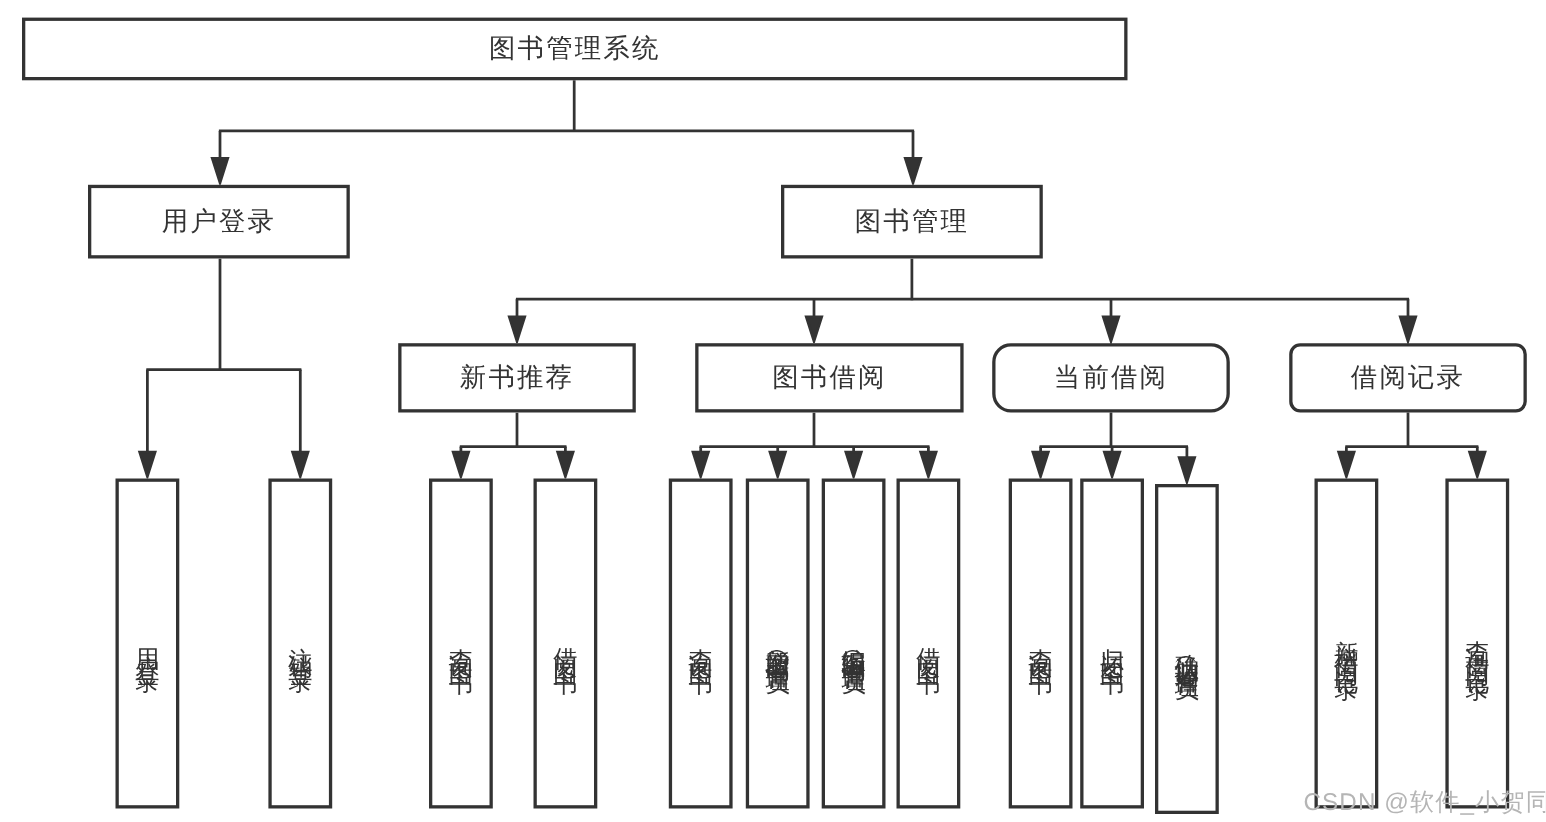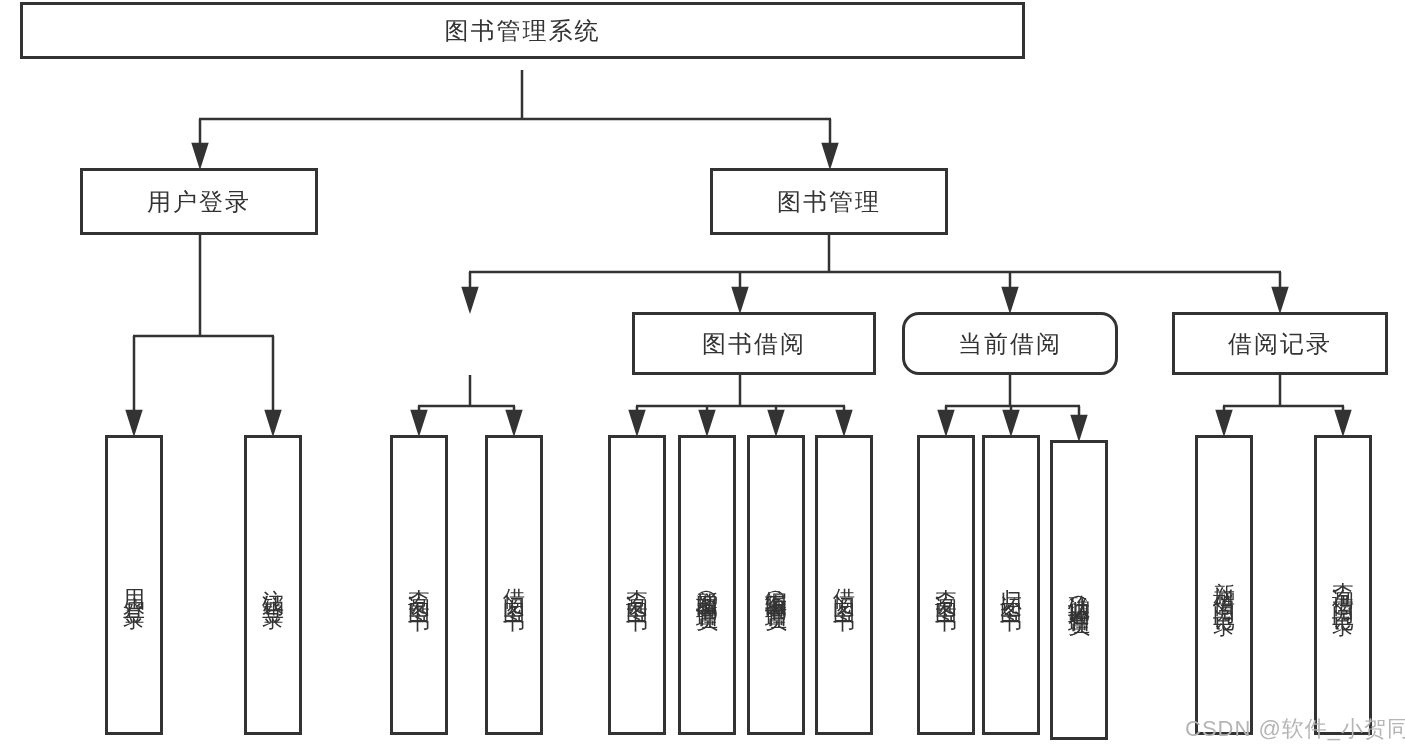--- a/index.html
+++ b/index.html
@@ -131,28 +131,29 @@
     <g>
       <line x1="1280" y1="375" x2="1280" y2="407"></line>
       <line x1="1223" y1="406" x2="1344" y2="406"></line>
       <line x1="1224" y1="406" x2="1224" y2="413"></line>
       <line x1="1343" y1="406" x2="1343" y2="413"></line>
       <polygon points="1224,433 1217,411 1231,411"></polygon>
       <polygon points="1343,433 1336,411 1350,411"></polygon>
     </g>
   </svg>
 
-  <div class="box h" style="left:20px; top:2px; width:1005px; height:57px;">图书管理系统</div>
+  <div class="box h" style="left:20px; top:16px; width:1005px; height:57px;">图书管理系统</div>
 
   <div class="box h" style="left:80px; top:168px; width:238px; height:67px;">用户登录</div>
   <div class="box h" style="left:710px; top:168px; width:238px; height:67px;">图书管理</div>
 
+  <div class="box h" style="left:362px; top:312px; width:216px; height:63px;">新书推荐</div>
   <div class="box h" style="left:632px; top:312px; width:244px; height:63px;">图书借阅</div>
   <div class="box h" style="left:902px; top:312px; width:216px; height:63px;border-radius:17px;">当前借阅</div>
-  <div class="box h" style="left:1172px; top:312px; width:216px; height:63px;">借阅记录</div>
+  <div class="box h" style="left:1172px; top:312px; width:216px; height:63px;border-radius:10px;">借阅记录</div>
 
   <div class="box v" style="left:105px;">
     <span>用户登录</span>
   </div>
   <div class="box v" style="left:244px;">
     <span>注销登录</span>
   </div>
 
   <div class="box v" style="left:390px;">
     <span>查询图书</span>

